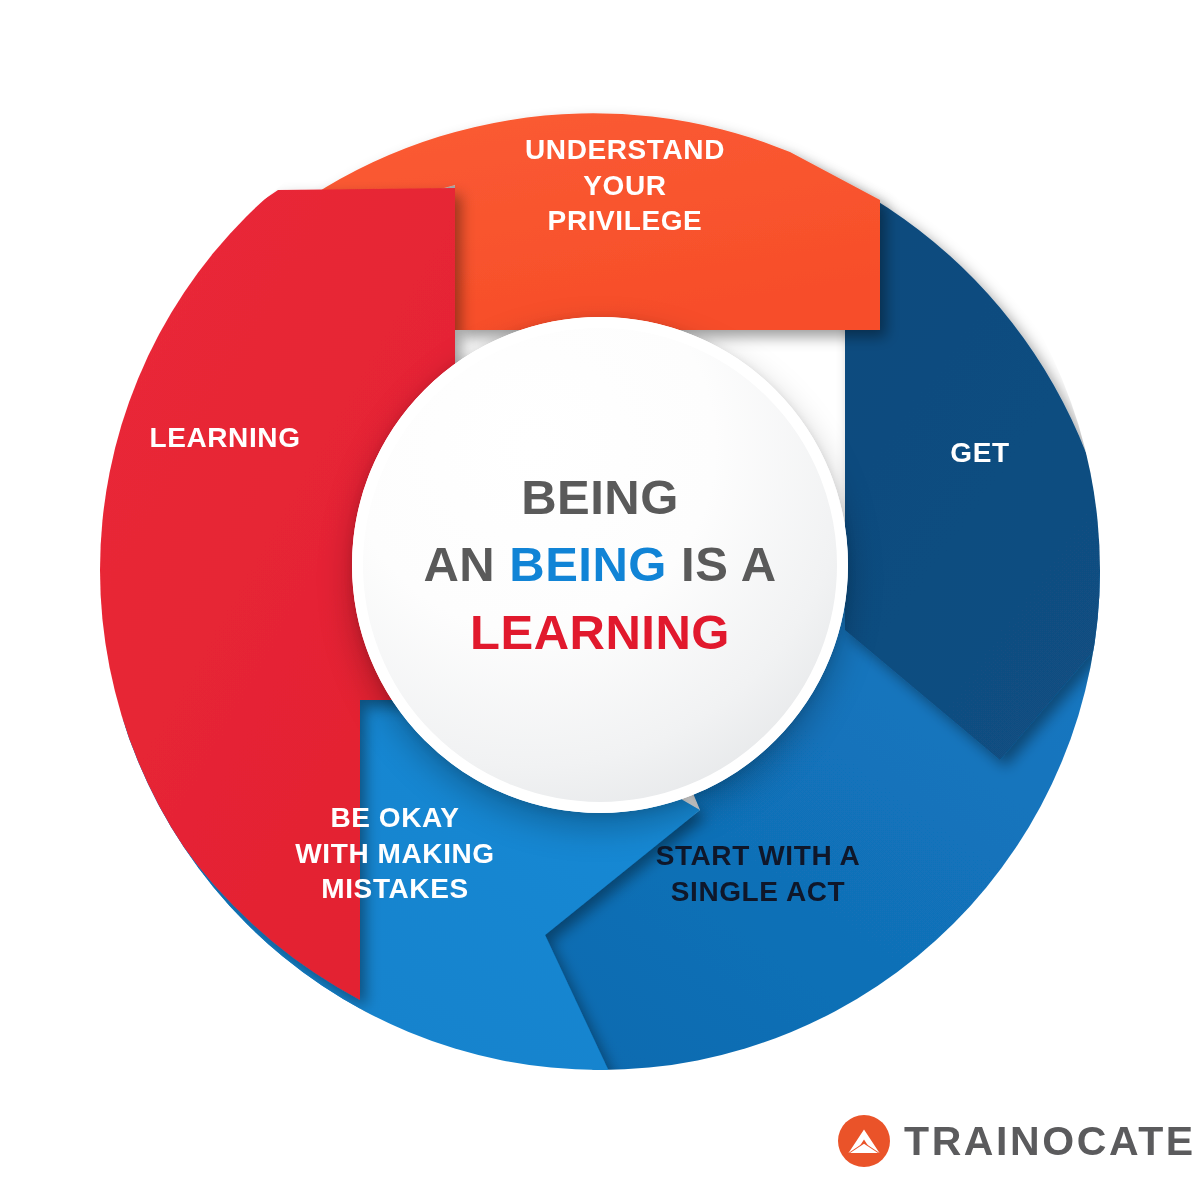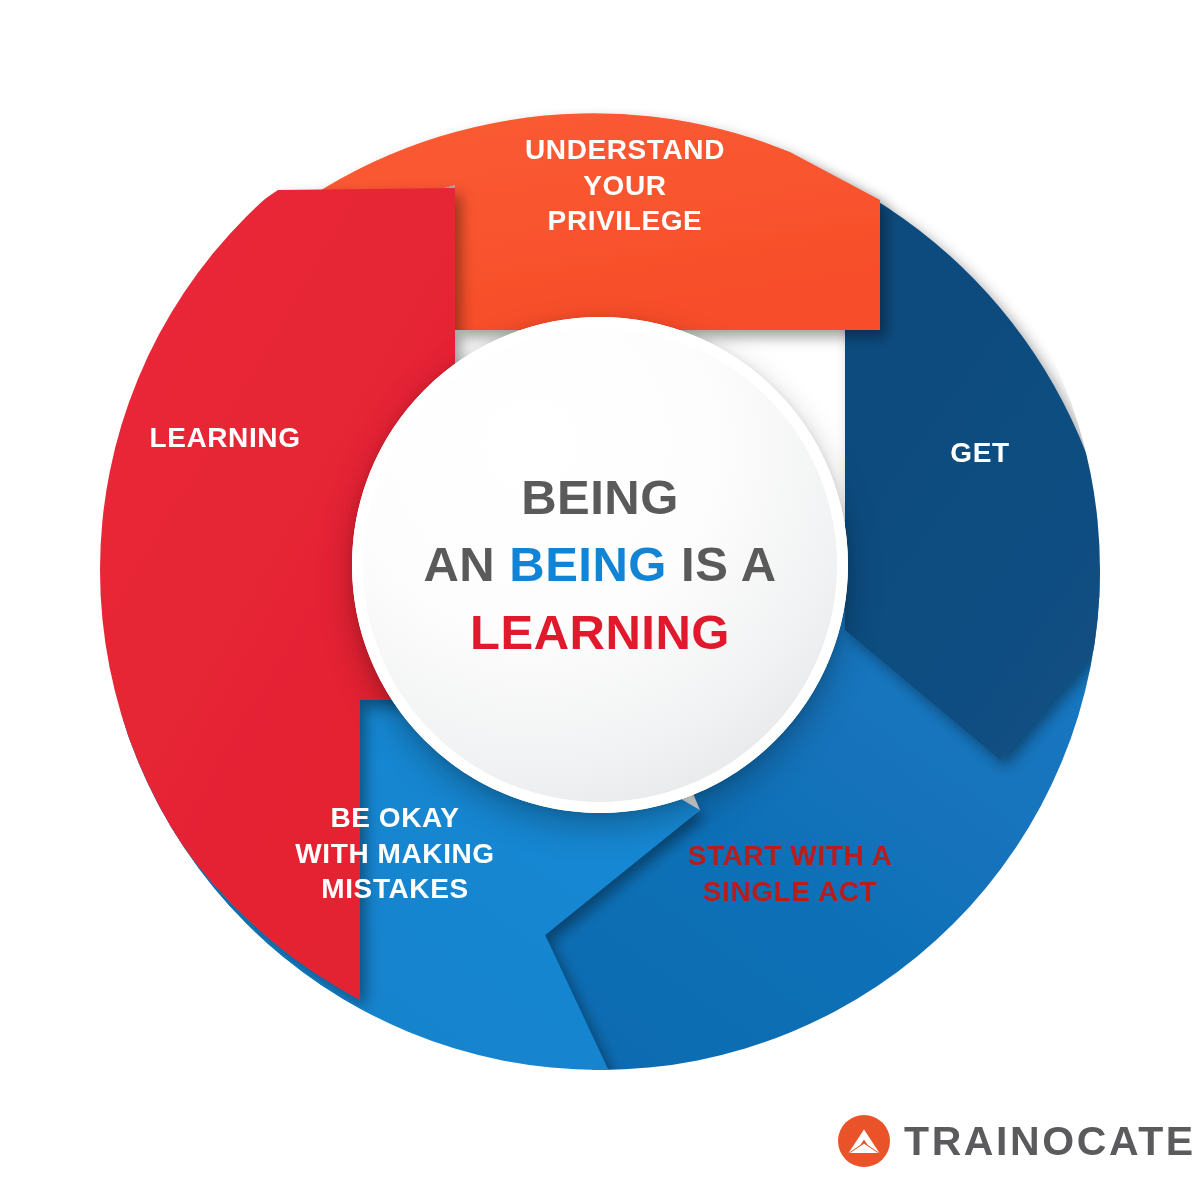--- a/index.html
+++ b/index.html
@@ -55,25 +55,25 @@
     width: 340px;
     font-size: 28px;
   }
   #label-curious {
     left: 855px;
     top: 435px;
     width: 250px;
     font-size: 28px;
   }
   #label-start {
-    left: 620px;
+    left: 588px;
     top: 838px;
     width: 340px;
     font-size: 28px;
-    color: #b91c1c;
+    color: #0f172a;
   }
   #label-mistakes {
     left: 225px;
     top: 800px;
     width: 340px;
     font-size: 28px;
   }
   #label-keep {
     left: 100px;
     top: 420px;

